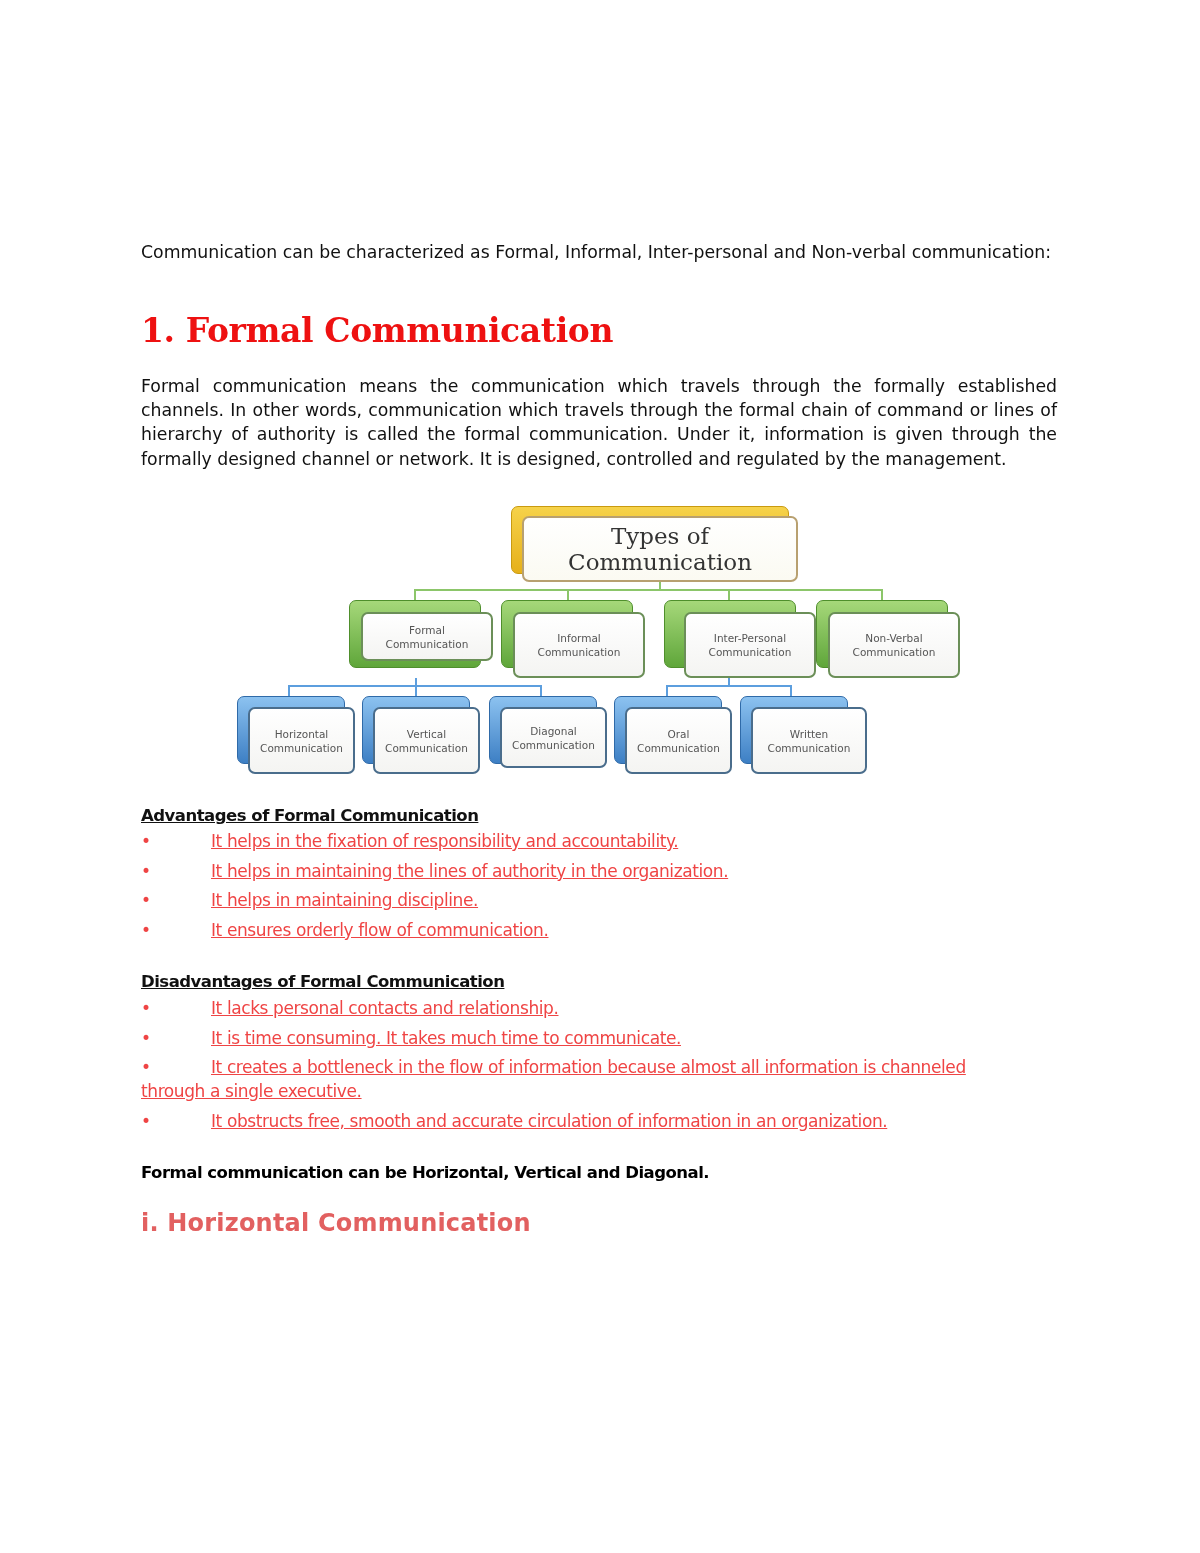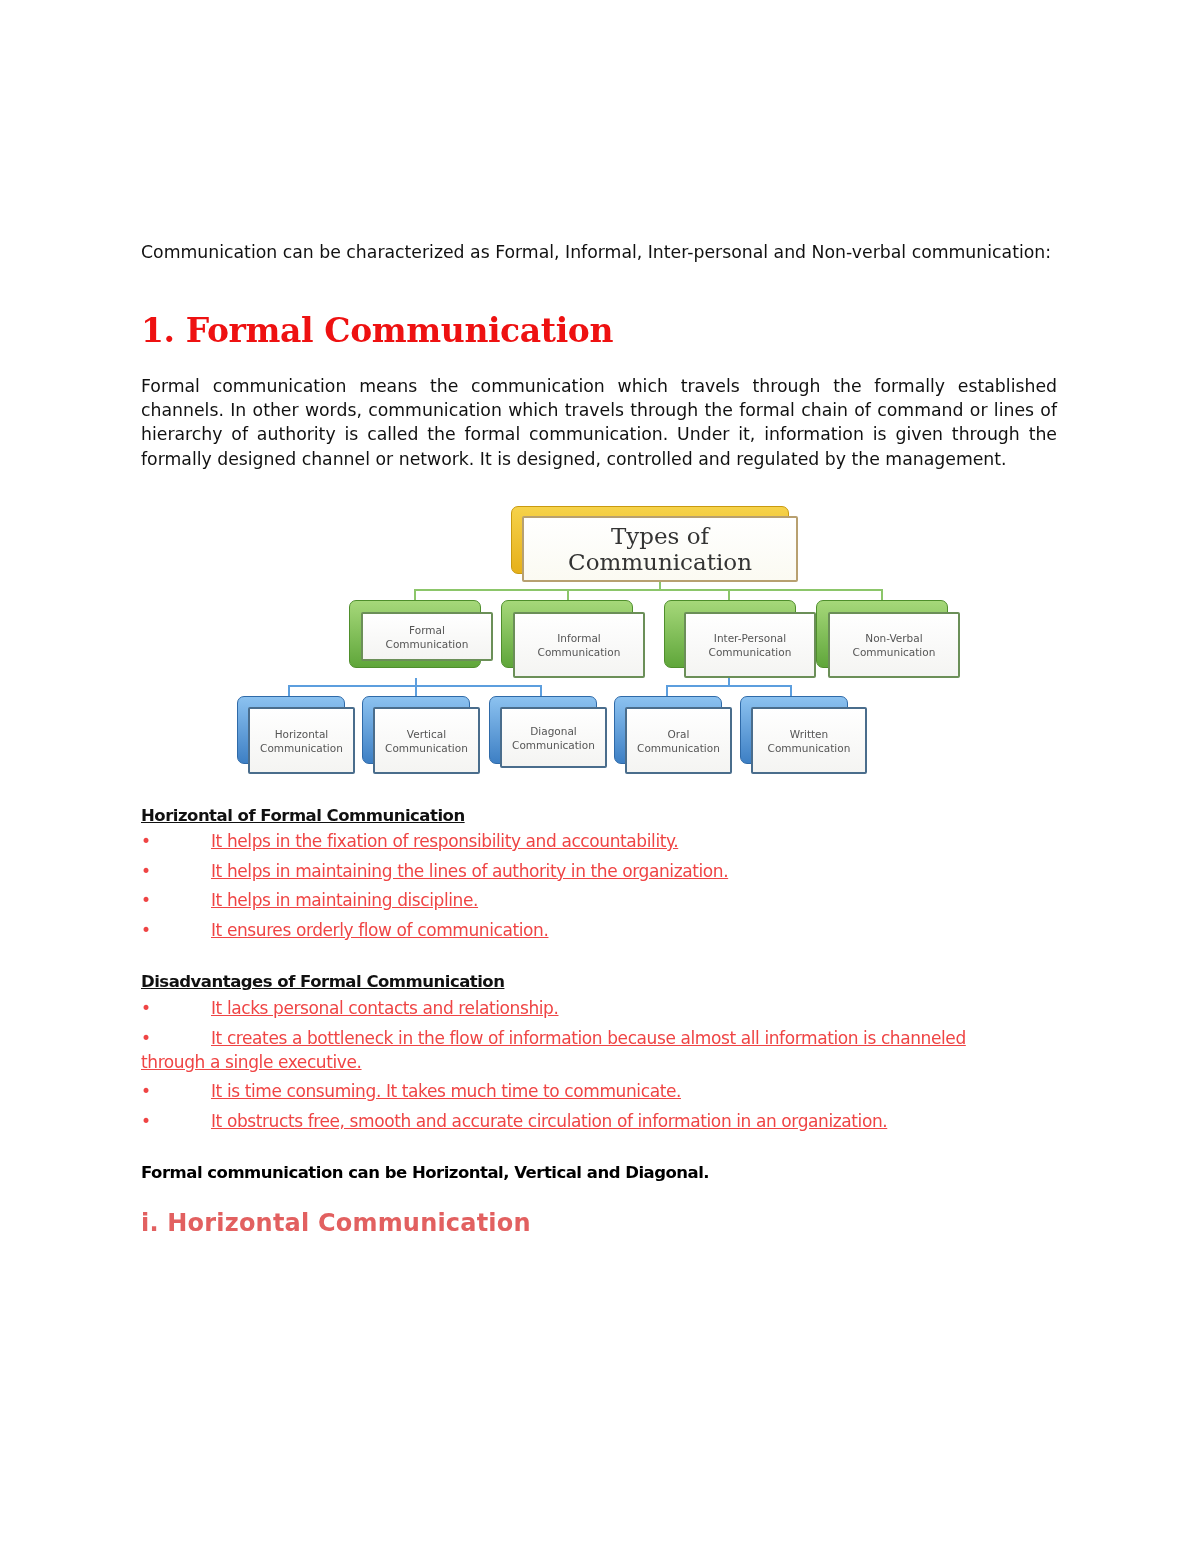--- a/index.html
+++ b/index.html
@@ -24,21 +24,21 @@
     color: #ee1111; letter-spacing: -0.4px; line-height: 42px;
   }
   .para {
     position: absolute; left: 141px; top: 374px; width: 916px;
     text-align: justify; text-align-last: left; margin: 0;
   }
   .diagram { position: absolute; left: 0; top: 0; width: 1200px; height: 800px; pointer-events: none; }
   .diagram * { pointer-events: auto; }
   .box-back { position: absolute; border-radius: 7px; }
   .box-front {
-    position: absolute; border-radius: 2px; background: linear-gradient(#ffffff, #f4f4f2);
+    position: absolute; border-radius: 7px; background: linear-gradient(#ffffff, #f4f4f2);
     display: flex; align-items: center; justify-content: center; text-align: center;
     box-sizing: border-box; font-family: "DejaVu Sans", sans-serif; color: #555;
   }
   .root-back { background: linear-gradient(#f6d24a, #e6b01a); border: 1px solid #c99a10; }
   .root-front { border: 2px solid #b8a070; font-family: "DejaVu Serif", serif; font-size: 23px; line-height: 26px; color: #333; background: linear-gradient(#ffffff, #fbfaf2); }
   .green-back { background: linear-gradient(#a6d87a, #5fa63a); border: 1px solid #4f8f2c; }
   .green-front { border: 2px solid #6b8f58; font-size: 10.5px; line-height: 14px; }
   .blue-back { background: linear-gradient(#8cc2f0, #3d7fc4); border: 1px solid #2f6aa8; }
   .blue-front { border: 2px solid #4a6d8c; font-size: 10.5px; line-height: 14px; }
   .line { position: absolute; }
@@ -172,33 +172,33 @@
 
     <div class="box-back blue-back" style="left:740px;top:696px;width:106px;height:66px;"></div>
     <div class="box-front blue-front" style="left:751px;top:707px;width:116px;height:67px;">
       <div>
           <div>Written</div>
           <div>Communication</div>
         </div>
     </div>
   </div>
 
-  <h3 class="sec-head" style="top:806px;">Horizontal of Formal Communication</h3>
+  <h3 class="sec-head" style="top:806px;">Advantages of Formal Communication</h3>
   <ul class="bullet-list" style="top:829px;">
     <li><span class="dot">•</span><span>It helps in the fixation of responsibility and accountability.</span></li>
     <li><span class="dot">•</span><span>It helps in maintaining the lines of authority in the organization.</span></li>
     <li><span class="dot">•</span><span>It helps in maintaining discipline.</span></li>
     <li><span class="dot">•</span><span>It ensures orderly flow of communication.</span></li>
   </ul>
 
   <h3 class="sec-head" style="top:972px;">Disadvantages of Formal Communication</h3>
   <ul class="bullet-list" style="top:996px;">
     <li><span class="dot">•</span><span>It lacks personal contacts and relationship.</span></li>
+    <li><span class="dot">•</span><span>It is time consuming. It takes much time to communicate.</span></li>
     <li style="width:860px;"><span class="dot">•</span><span>It creates a bottleneck in the flow of information because almost all information is channeled through a single executive.</span></li>
-    <li><span class="dot">•</span><span>It is time consuming. It takes much time to communicate.</span></li>
     <li><span class="dot">•</span><span>It obstructs free, smooth and accurate circulation of information in an organization.</span></li>
   </ul>
 
   <p class="bold-line">Formal communication can be Horizontal, Vertical and Diagonal.</p>
 
   <h2 class="h2">i. Horizontal Communication</h2>
 
 </div>
 
 </body></html>

